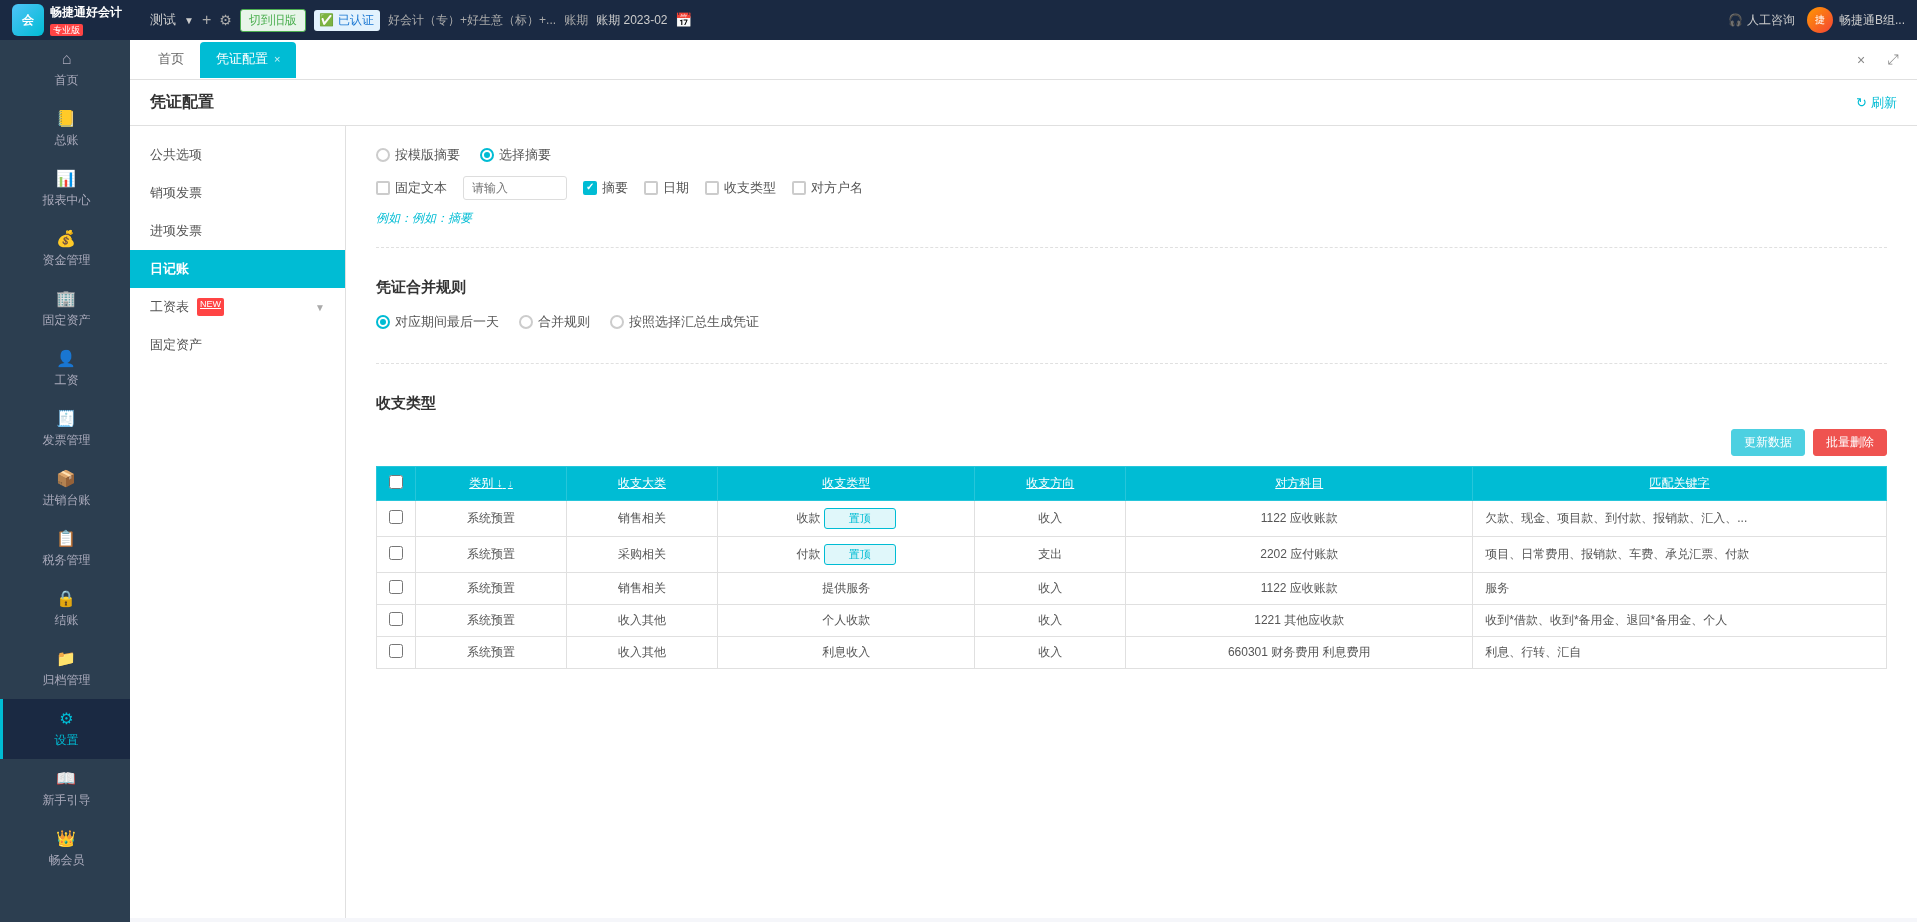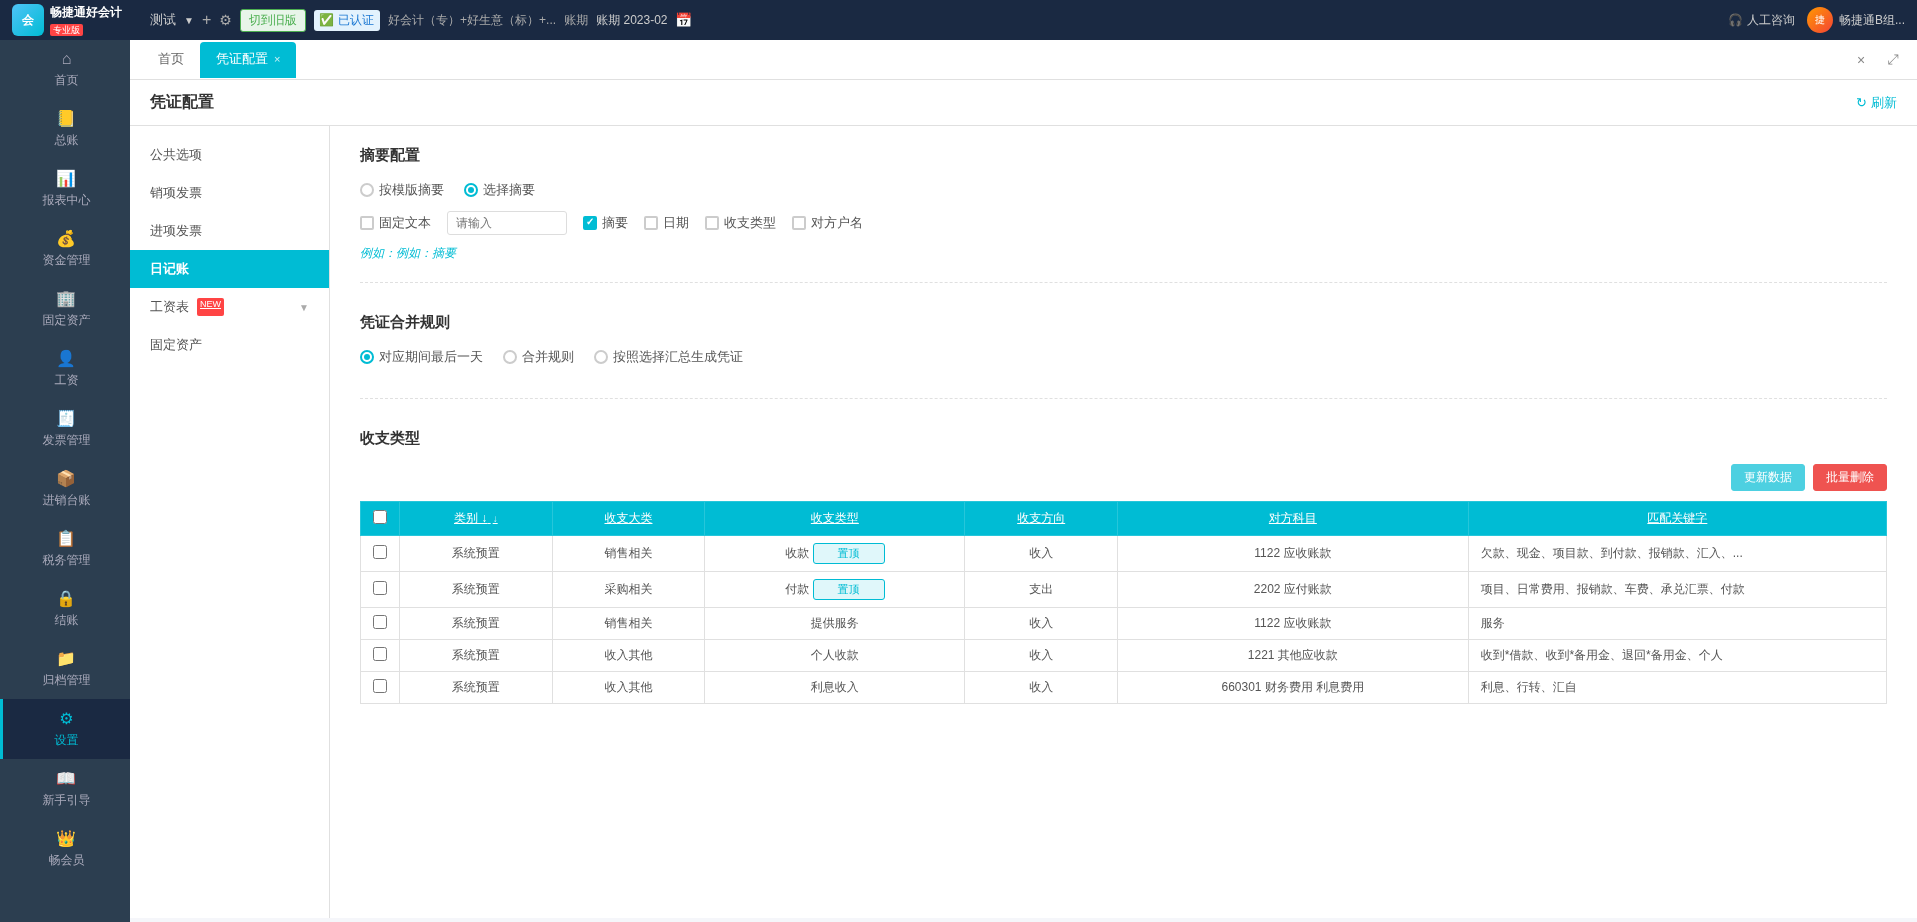--- a/index.html
+++ b/index.html
@@ -42,21 +42,21 @@
     
     .page-content { flex: 1; overflow-y: auto; padding: 0; }
     .page-header { background: white; padding: 12px 20px; border-bottom: 1px solid #e0e0e0; display: flex; justify-content: space-between; align-items: center; }
     .page-title { font-size: 16px; font-weight: bold; color: #333; }
     .refresh-btn { color: #00bcd4; cursor: pointer; font-size: 13px; display: flex; align-items: center; gap: 4px; }
 
     
     .inner-layout { display: flex; height: calc(100% - 50px); }
 
     
-    .left-nav { width: 200px; background: white; border-right: 1px solid #e0e0e0; padding: 10px 0; flex-shrink: 0; }
+    .left-nav { width: 216px; background: white; border-right: 1px solid #e0e0e0; padding: 10px 0; flex-shrink: 0; }
     .left-nav-item { padding: 10px 20px; font-size: 13px; color: #555; cursor: pointer; display: flex; align-items: center; justify-content: space-between; }
     .left-nav-item.active { background: #00bcd4; color: white; font-weight: bold; }
     .nav-new-badge { background: #ff4444; color: white; font-size: 9px; padding: 1px 3px; border-radius: 2px; margin-left: 4px; text-decoration: underline; }
 
     
     .config-content { flex: 1; padding: 20px 30px; overflow-y: auto; background: white; }
 
     
     .section { margin-bottom: 30px; padding-bottom: 20px; border-bottom: 1px dashed #e0e0e0; }
     .section:last-child { border-bottom: none; }
@@ -69,21 +69,21 @@
     .radio-circle.checked { border-color: #00bcd4; }
     .radio-circle.checked::after { content: ''; position: absolute; top: 2px; left: 2px; width: 6px; height: 6px; background: #00bcd4; border-radius: 50%; }
 
     
     .checkbox-row { display: flex; align-items: center; gap: 16px; margin-bottom: 10px; flex-wrap: wrap; }
     .checkbox-item { display: flex; align-items: center; gap: 5px; cursor: pointer; font-size: 13px; color: #555; }
     .checkbox-square { width: 14px; height: 14px; border: 2px solid #ccc; border-radius: 2px; display: inline-block; position: relative; flex-shrink: 0; }
     .checkbox-square.checked { border-color: #00bcd4; background: #00bcd4; }
     .checkbox-square.checked::after { content: '✓'; position: absolute; top: -2px; left: 1px; color: white; font-size: 10px; font-weight: bold; }
 
-    .text-input { border: 1px solid #ddd; border-radius: 3px; padding: 4px 8px; font-size: 12px; color: #999; width: 120px; }
+    .text-input { border: 1px solid #ddd; border-radius: 3px; padding: 4px 8px; font-size: 12px; color: #999; width: 104px; }
 
     .example-text { color: #00bcd4; font-size: 12px; margin-top: 6px; font-style: italic; }
 
     
     .table-section { margin-top: 10px; }
     .table-actions { display: flex; justify-content: flex-end; gap: 8px; margin-bottom: 10px; }
     .action-btn { padding: 4px 12px; border: 1px solid #ccc; border-radius: 3px; font-size: 12px; cursor: pointer; background: white; color: #555; }
     .action-btn.primary { background: #4dd0e1; border-color: #4dd0e1; color: white; }
     .action-btn.danger { background: #ef5350; border-color: #ef5350; color: white; }
 
@@ -238,21 +238,20 @@
             <span style="font-size:10px;color:#aaa;">▼</span>
           </div>
           <div class="left-nav-item">
             <span>固定资产</span>
           </div>
         </div>
 
         <div class="config-content">
 
           <div class="section">
-            <div class="section-title">摘要配置</div>
             <div class="radio-group">
               <label class="radio-item">
                 <span class="radio-circle"></span>
                 <span>按模版摘要</span>
               </label>
               <label class="radio-item">
                 <span class="radio-circle checked"></span>
                 <span>选择摘要</span>
               </label>
             </div>

